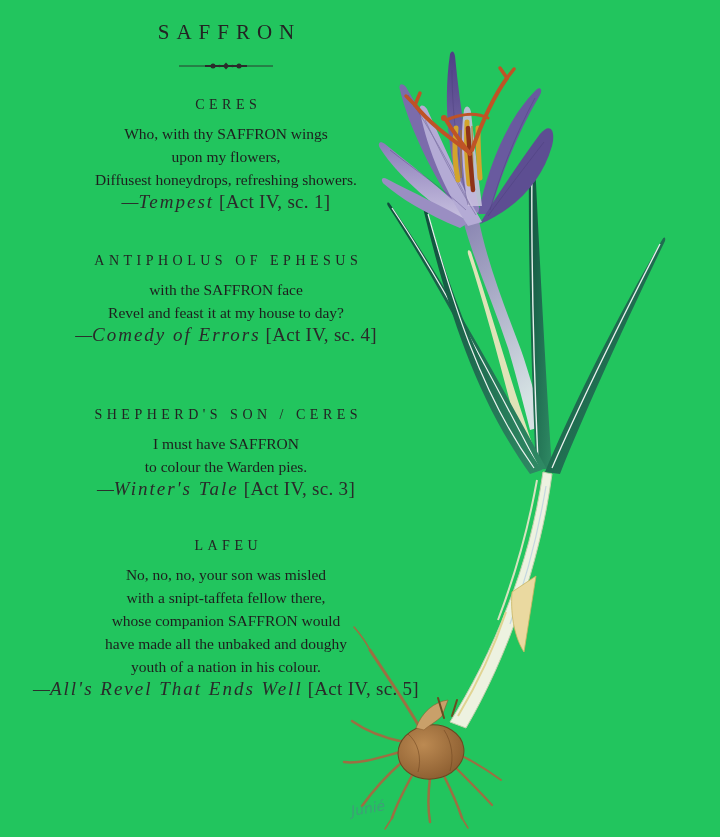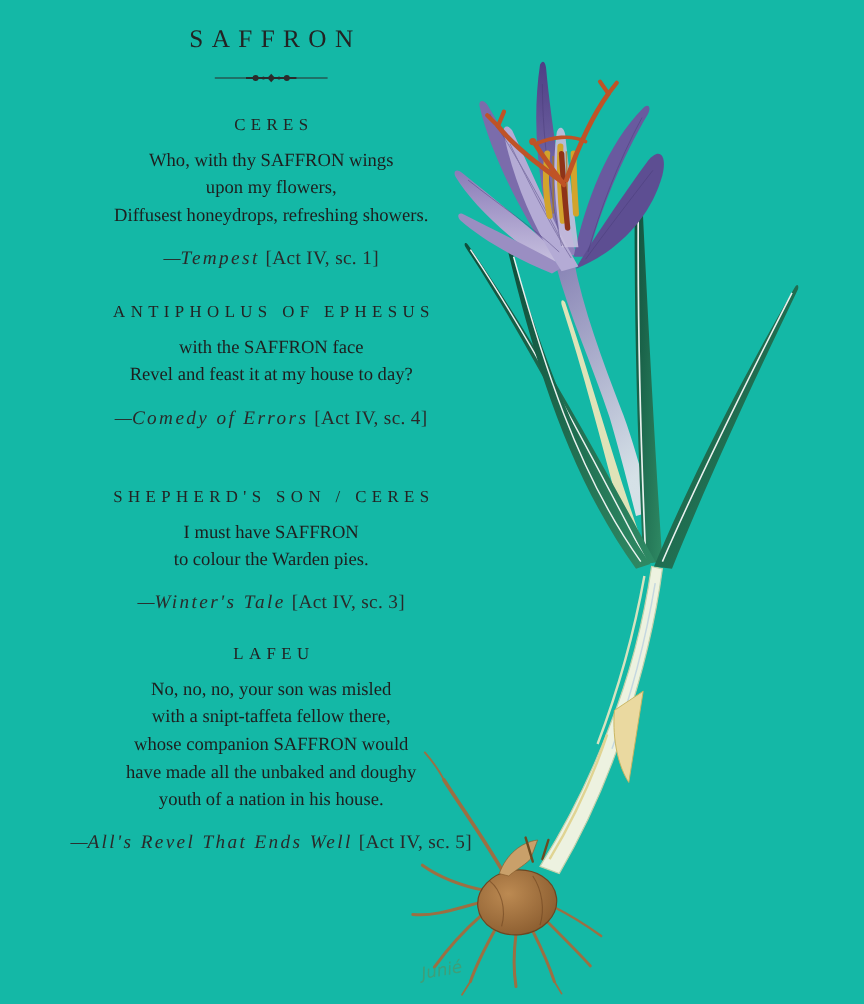--- a/index.html
+++ b/index.html
@@ -1,39 +1,39 @@
 <!DOCTYPE html>
 <html><head>
 <meta charset="utf-8">
 <style>
   * { margin:0; padding:0; box-sizing:border-box; }
   html,body { width:720px; height:837px; background:#ffffff; overflow:hidden;
               font-family:"Liberation Serif", serif; color:#1e1e1e; }
-  .page { position:relative; width:720px; height:837px; background:#14b8a6; }
+  .page { position:relative; width:720px; height:837px; background:#22c55e; }
 
   
   .text-col { position:absolute; left:0; top:0; width:452px; height:837px; text-align:center; }
 
   .page-title { position:absolute; top:20px; left:0; width:100%;
                 font-size:21px; letter-spacing:7px; font-weight:400; color:#232323;
                 text-indent:7px; }
 
   .divider-wrap { position:absolute; top:58px; left:0; width:100%; text-align:center; }
   .divider-wrap svg { display:inline-block; }
 
   .quote-block { position:absolute; left:0; width:100%; }
   .qb1 { top:97px; }
   .qb2 { top:253px; }
   .qb3 { top:407px; }
   .qb4 { top:538px; }
 
   .speaker { font-size:14px; letter-spacing:4.5px; font-weight:400; color:#232323;
              margin-bottom:9px; text-indent:4.5px; }
   .qline  { font-size:15.5px; line-height:23px; color:#1e1e1e; }
-  .source { margin-top:16px; font-size:16px; color:#2a2a2a; }
+  .source { margin-top:0; font-size:19px; color:#2a2a2a; }
   .src-dash { font-style:italic; letter-spacing:0; }
   .src-work { font-style:italic; letter-spacing:2px; font-weight:500; }
   .src-cite { letter-spacing:0.3px; margin-left:5px; }
 
   
   .illustration { position:absolute; left:330px; top:30px; width:390px; height:800px; }
 </style>
 </head>
 <body>
 
@@ -76,21 +76,21 @@
       <div class="qline">to colour the Warden pies.</div>
       <div class="source"><span class="src-dash">—</span><span class="src-work">Winter's Tale</span><span class="src-cite">[Act IV, sc. 3]</span></div>
     </div>
 
     <div class="quote-block qb4">
       <div class="speaker">LAFEU</div>
       <div class="qline">No, no, no, your son was misled</div>
       <div class="qline">with a snipt-taffeta fellow there,</div>
       <div class="qline">whose companion SAFFRON would</div>
       <div class="qline">have made all the unbaked and doughy</div>
-      <div class="qline">youth of a nation in his house.</div>
+      <div class="qline">youth of a nation in his colour.</div>
       <div class="source"><span class="src-dash">—</span><span class="src-work">All's Revel That Ends Well</span><span class="src-cite">[Act IV, sc. 5]</span></div>
     </div>
   </div>
 
   <svg class="illustration" viewBox="330 30 390 800">
     <defs>
       <linearGradient id="petD" x1="0" y1="0" x2="0" y2="1">
         <stop offset="0" stop-color="#4e3f85"></stop>
           <stop offset="1" stop-color="#9185bd"></stop>
       </linearGradient>

